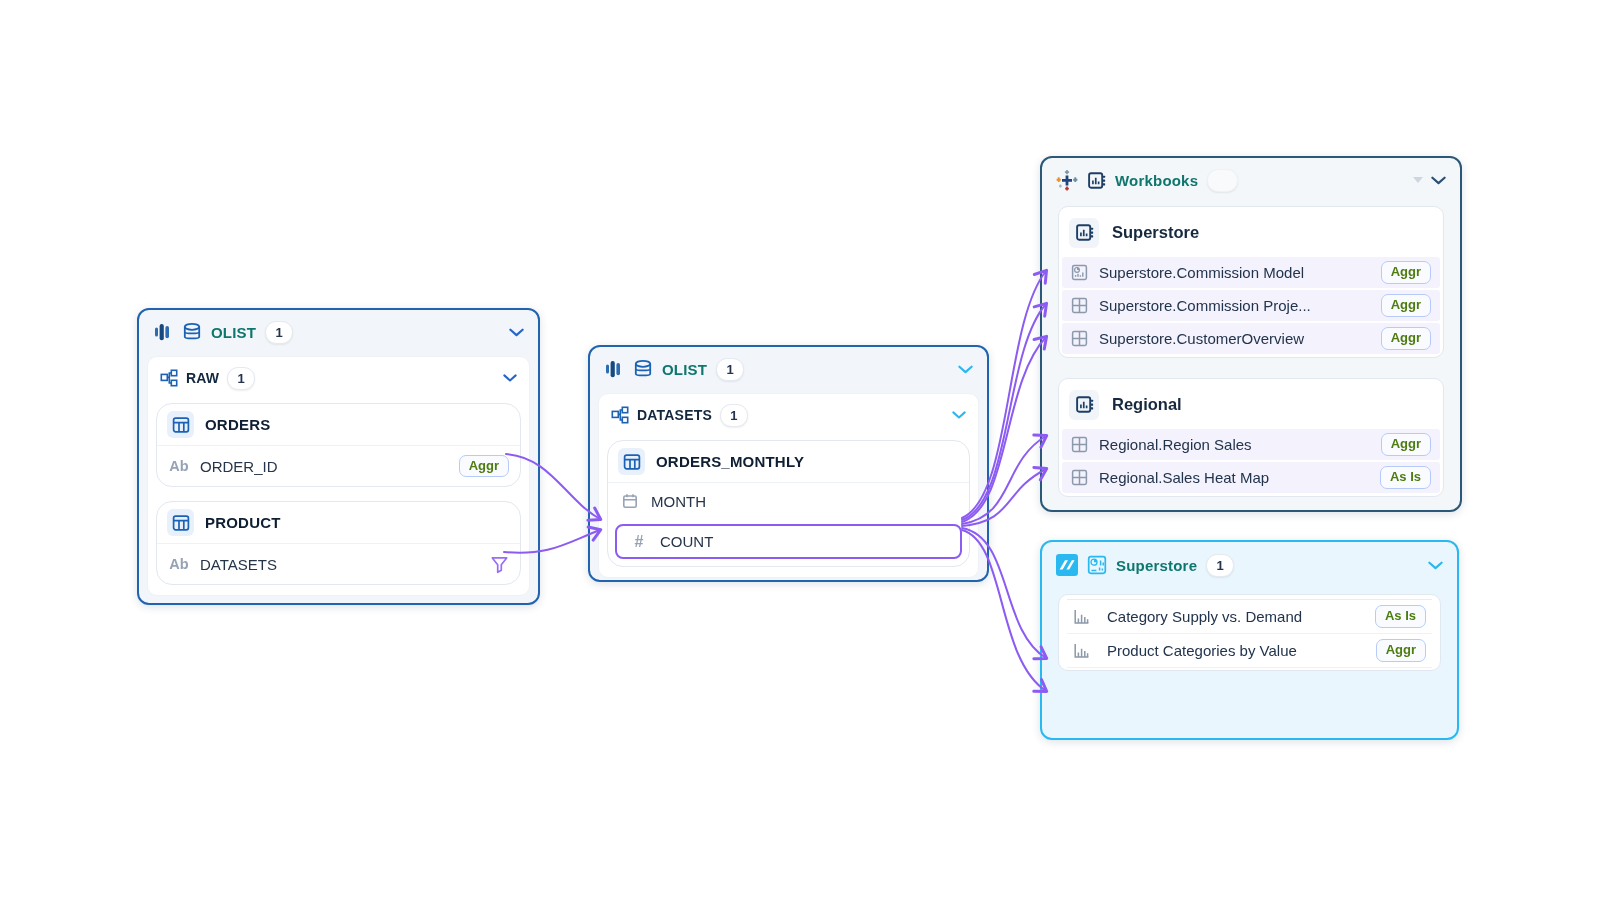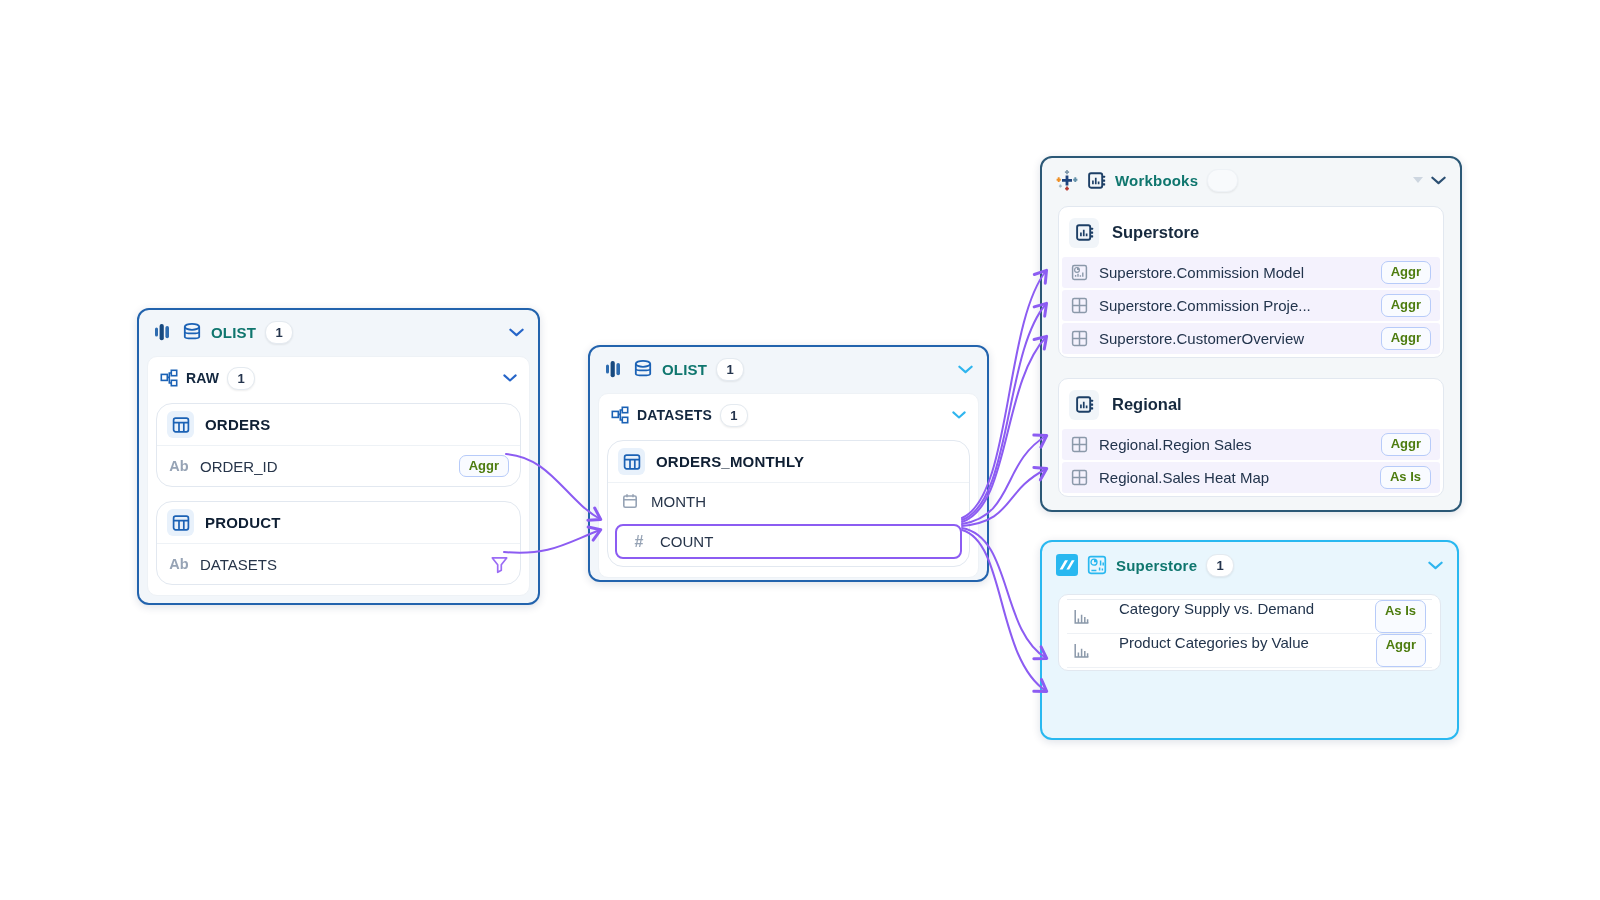--- a/index.html
+++ b/index.html
@@ -32,21 +32,21 @@
   .badge{margin-left:auto;border:1px solid #b7cbf9;background:#f9fbff;color:#4d7c0f;font-weight:700;
       font-size:13px;border-radius:7px;padding:3px 9px;line-height:1.15;flex:none;}
   .hl-box{margin:5px 7px 7px;border:2.5px solid #8c5cf2;border-radius:8px;background:#fff;}
   .hl-box .f-row{height:31px;}
   .wb-card{background:#fff;border:1px solid #e2e8f0;border-radius:10px;margin:0 16px;padding:3px;}
   .wb-title{display:flex;align-items:center;gap:13px;height:45px;padding:0 7px;font-size:16.5px;
       font-weight:700;color:#16293e;}
   .wb-row{display:flex;align-items:center;gap:11px;height:31px;margin-top:2px;background:#f4f2fd;
       border-radius:3px;padding:0 9px;font-size:15px;color:#22344c;}
   .db-rows{border-top:1px solid #e9edf2;margin:0 4px;}
-  .db-row{display:flex;gap:29px;height:33px;padding:0 6px;font-size:15px;
+  .db-row{display:flex;align-items:center;gap:17px;height:33px;padding:0 6px;font-size:15px;
       color:#22344c;border-bottom:1px solid #eef1f5;}
   .wires{position:absolute;left:0;top:0;z-index:40;pointer-events:none;}
   .tri{color:#cdd6e0;display:inline-flex;}
   svg{display:block;}
 </style>
 </head>
 <body>
 
 <svg width="0" height="0" style="position:absolute">
   <defs>

